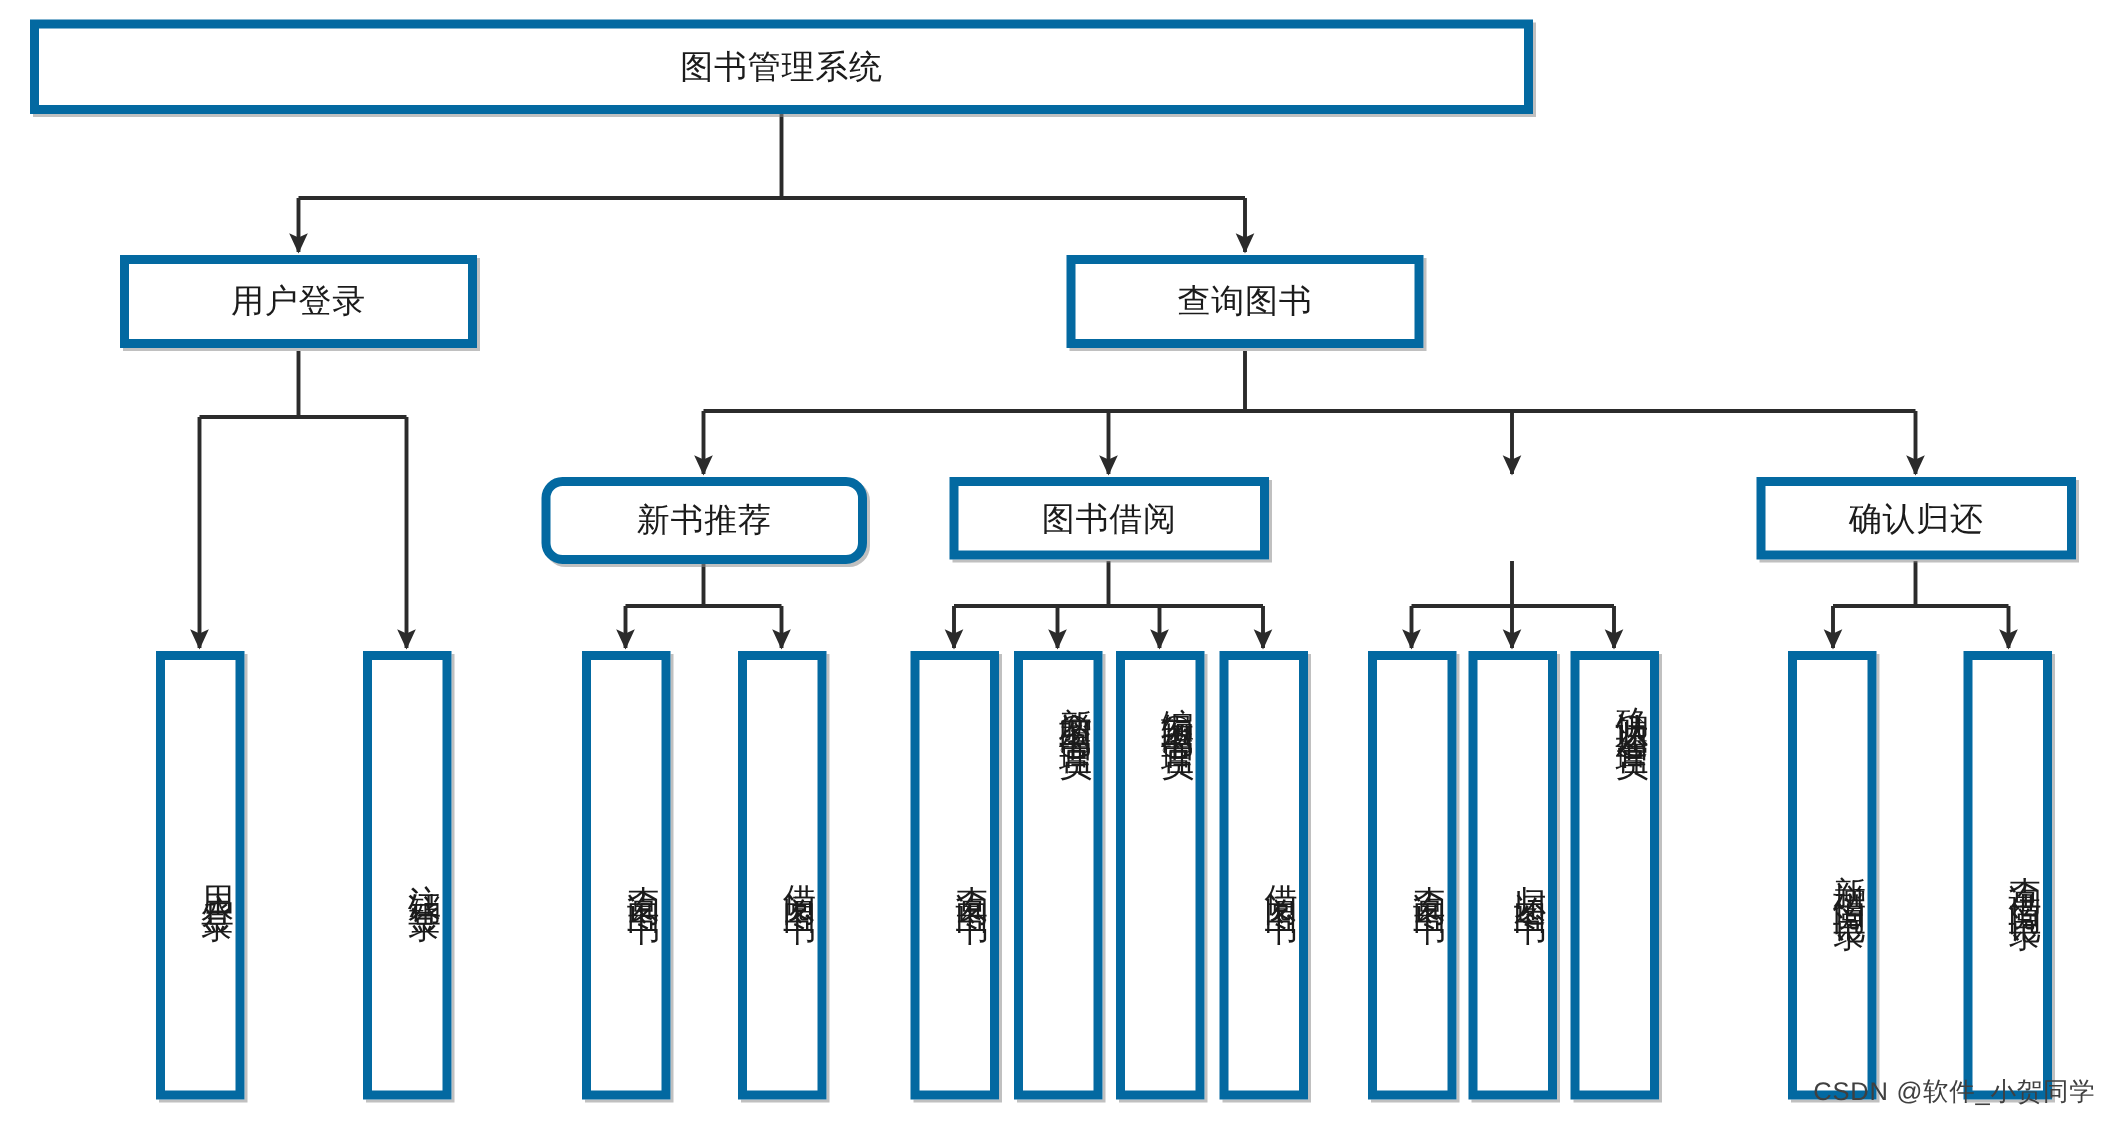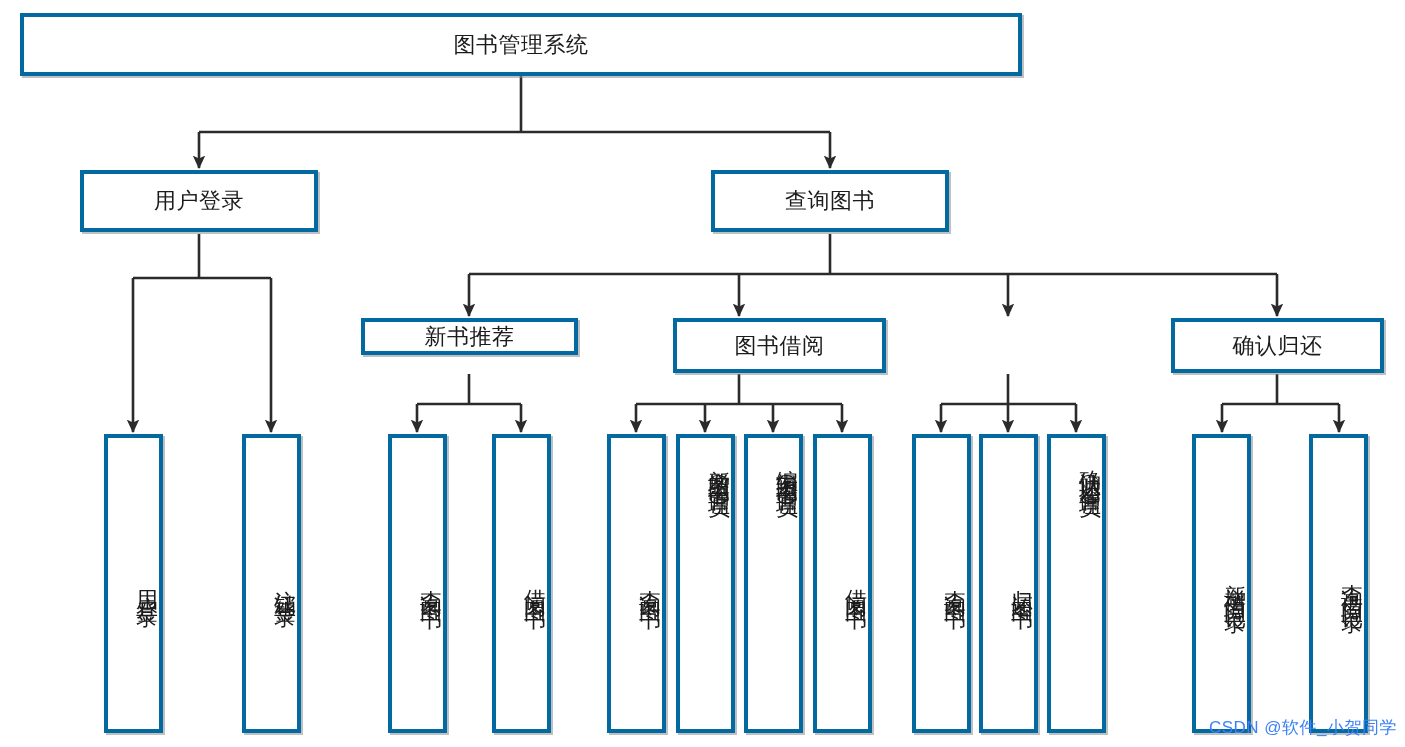--- a/index.html
+++ b/index.html
@@ -19,21 +19,21 @@
     position: absolute;
     left: 0; top: 0;
     width: 1405px;
     height: 747px;
     pointer-events: none;
   }
   .node {
     position: absolute;
     box-sizing: border-box;
     background: #ffffff;
-    border: 4px solid #0369a1;
+    border: 6px solid #0369a1;
     box-shadow: 2px 2px 0 0 rgba(140,140,140,0.55);
     display: flex;
     align-items: center;
     justify-content: center;
     overflow: hidden;
   }
   .node .lbl {
     color: #1b1b1b;
     text-align: center;
     line-height: 1.18;
@@ -62,21 +62,21 @@
   }
   .node.v.mid {
     align-items: center;
     padding-top: 0;
   }
   #watermark {
     position: absolute;
     right: 8px;
     bottom: 8px;
     font-size: 17px;
-    color: #3b82f6;
+    color: #404040;
     letter-spacing: 0.5px;
     white-space: nowrap;
     font-family: "Liberation Sans", "DejaVu Sans", sans-serif;
   }
 </style>
 </head>
 <body>
 
 <div id="canvas">
 
@@ -135,25 +135,25 @@
   </div>
 
   <div class="node h" style="left:80px; top:170px; width:238px; height:62px;">
     <span class="lbl">用户登录</span>
   </div>
 
   <div class="node h" style="left:711px; top:170px; width:238px; height:62px;">
     <span class="lbl">查询图书</span>
   </div>
 
-  <div class="node h" style="left:361px; top:318px; width:217px; height:37px;">
+  <div class="node h" style="left:361px; top:318px; width:217px; height:58px;border-radius:14px;">
     <span class="lbl">新书推荐</span>
   </div>
 
-  <div class="node h" style="left:633px; top:318px; width:213px; height:55px;margin-left:40px;">
+  <div class="node h" style="left:633px; top:318px; width:213px; height:55px;">
     <span class="lbl">图书借阅</span>
   </div>
 
 
   <div class="node h" style="left:1171px; top:318px; width:213px; height:55px;">
     <span class="lbl">确认归还</span>
   </div>
 
   <div class="node v mid" style="left:104px; top:434px; width:59px; height:299px;">
     <span class="lbl">用户登录</span>

